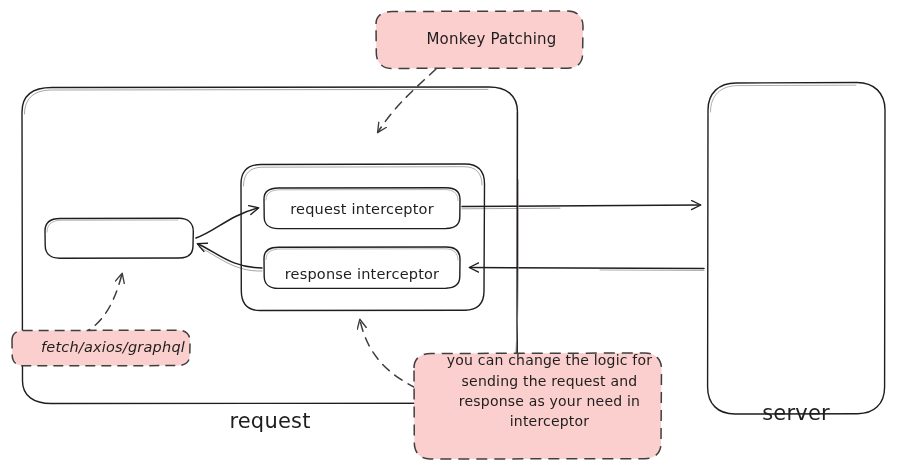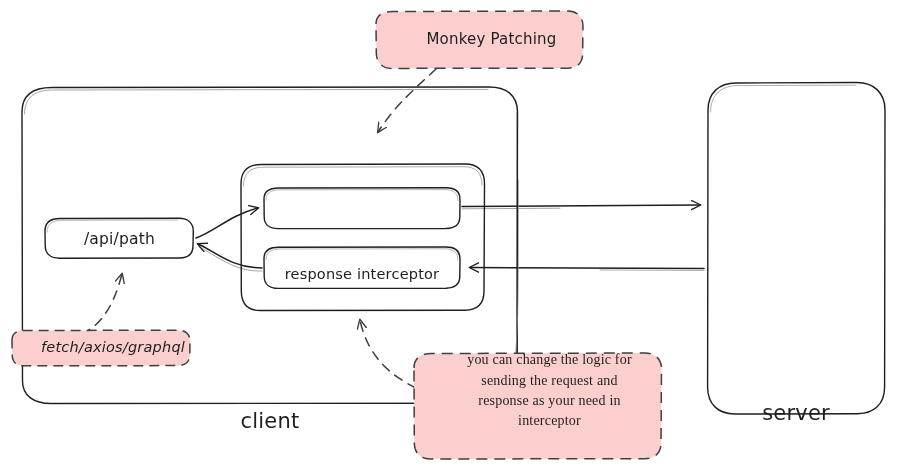--- a/index.html
+++ b/index.html
@@ -207,34 +207,34 @@
     </g>
 
     <g>
       <path d="M414 368 C414 358 421 353.5 431 353.5
                L645 353 C655 353 661.5 359 661.5 369
                L661 443 C661 453 655 458.5 645 458.7
                L430 459 C420 459 414.3 452.5 414.3 442.5 Z" fill="#fbcfcd" stroke="#3f3f3f" stroke-width="1.5" stroke-dasharray="11 7" stroke-linejoin="round"></path>
     </g>
   </svg>
 
-  <div class="node-label box-label" style="left:45px; top:218px; width:149px; height:41px; font-size:15.5px;">/api/path</div>
-
+
+  <div class="node-label box-label" style="left:264px; top:188px; width:196px; height:41px;">request interceptor</div>
 
   <div class="node-label box-label" style="left:264px; top:247px; width:196px; height:53px;">response interceptor</div>
 
-  <div class="node-label big-label" style="left:210px; top:406px; width:120px; height:30px;">client</div>
+  <div class="node-label big-label" style="left:210px; top:406px; width:120px; height:30px;">request</div>
 
   <div class="node-label big-label" style="left:736px; top:398px; width:120px; height:30px;">server</div>
 
   <div class="node-label sticky-label sticky-text" style="left:376px; top:11px; width:207px; height:57px; font-size:15px;">Monkey Patching</div>
 
   <div class="node-label sticky-label sticky-text" style="left:12px; top:330px; width:178px; height:36px; font-size:14.5px;font-style:italic;">fetch/axios/graphql</div>
 
-  <div class="node-label sticky-label sticky-text" style="left:414px; top:353px; width:247px; height:76px; font-size:14px; line-height:1.45;font-family:Liberation Serif, serif;">you can change the logic for
+  <div class="node-label sticky-label sticky-text" style="left:414px; top:353px; width:247px; height:76px; font-size:14px; line-height:1.45;">you can change the logic for
 sending the request and
 response as your need in
 interceptor</div>
 
   <div class="hit" style="left:45px; top:218px; width:149px; height:41px;"></div>
   <div class="hit" style="left:264px; top:188px; width:196px; height:41px;"></div>
   <div class="hit" style="left:264px; top:247px; width:196px; height:41px;"></div>
   <div class="hit" style="left:376px; top:11px; width:207px; height:57px;"></div>
   <div class="hit" style="left:12px; top:330px; width:178px; height:36px;"></div>
   <div class="hit" style="left:414px; top:353px; width:247px; height:106px;"></div>

